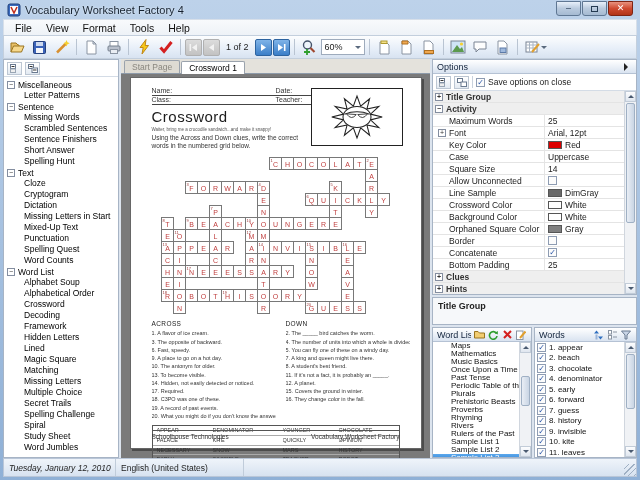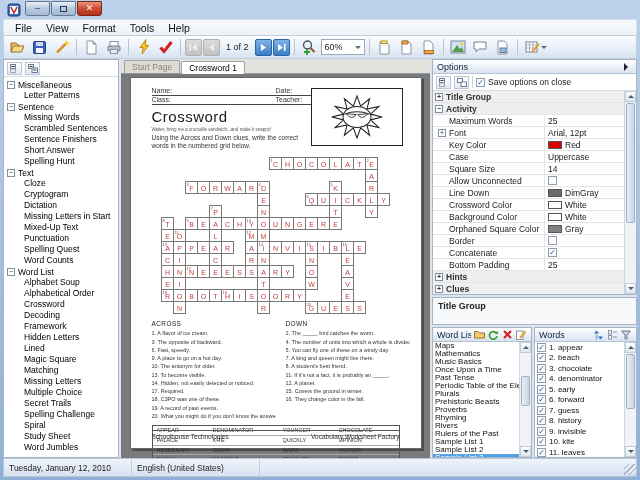--- a/index.html
+++ b/index.html
@@ -99,21 +99,21 @@
   .vthumb{position:absolute;left:1px;right:1px;background:linear-gradient(90deg,#e9eef5,#c9d5e4);border:1px solid #9fb0c4;border-radius:2px;}
   .tri-u{width:0;height:0;border:3px solid transparent;border-bottom-color:#4a5a70;margin-bottom:3px;}
   .tri-d{width:0;height:0;border:3px solid transparent;border-top-color:#4a5a70;margin-top:3px;}
   .descbox{height:28px;margin-top:2px;flex:none;background:#f6f8fa;border:1px solid #a7b4c5;padding:3px 5px;}
   .desc-title{font-size:9px;font-weight:bold;color:#222;}
   .bottompanels{flex:1;margin-top:2px;display:flex;min-height:0;}
   .wordlists{width:100px;flex:none;margin-right:2px;}
   .wordspanel{flex:1;}
   .listbody{flex:1;position:relative;overflow:hidden;}
   .listinner{position:absolute;left:0;top:0;right:12px;bottom:0;overflow:hidden;}
-  .lrow{height:8px;font-size:8px;line-height:8px;color:#111;padding-left:2px;white-space:nowrap;overflow:hidden;}
+  .lrow{height:8px;font-size:8px;line-height:8px;color:#111;padding-left:18px;white-space:nowrap;overflow:hidden;}
   .lrow.sel{background:linear-gradient(#5aa7ec,#2f7fd0);color:#fff;}
   .wrow{height:10.5px;display:flex;align-items:center;gap:3px;font-size:8px;color:#111;padding-left:2px;white-space:nowrap;overflow:hidden;}
   .hicon{width:12px;height:11px;display:flex;align-items:center;justify-content:center;margin-left:2px;}
   
   .statusbar{height:19px;flex:none;background:linear-gradient(#eff4fa,#d7e2f0);border:1px solid #b9c6d8;
              display:flex;align-items:center;font-size:8.5px;color:#222;}
   .scell{height:100%;display:flex;align-items:center;padding:0 5px;border-right:1px solid #c0ccda;white-space:nowrap;overflow:hidden;}
   .grip{margin-left:auto;width:12px;height:12px;align-self:flex-end;
         background:repeating-linear-gradient(135deg,transparent 0 3px,#9fb0c4 3px 4px);}
 </style>
@@ -121,20 +121,21 @@
 <body>
 
 <div id="win">
 
   <div class="titlebar">
     <svg class="appicon" viewBox="0 0 14 14">
       <rect x="1" y="1" width="12" height="12" rx="2" fill="#3b6cc0" stroke="#1e3f7a"></rect>
       <rect x="3" y="3" width="8" height="8" fill="#fff"></rect>
       <path d="M4 4 L7 10 L10 4" stroke="#c23020" stroke-width="1.6" fill="none"></path>
     </svg>
+    <span class="title-text">Vocabulary Worksheet Factory 4</span>
     <span class="winbtns">
       <span class="winbtn">–</span>
       <span class="winbtn">
           <span class="maxglyph"></span>
         </span>
       <span class="winbtn close">✕</span>
     </span>
   </div>
 
   <div class="menubar">
@@ -880,21 +881,21 @@
               <div class="prow">
                 <div class="plabel">
                   <span>Allow Unconnected</span>
                 </div>
                 <div class="pval">
                   <span class="cbx"></span>
                 </div>
               </div>
               <div class="prow">
                 <div class="plabel">
-                  <span>Line Down</span>
+                  <span>Line Sample</span>
                 </div>
                 <div class="pval">
                   <span class="swatch" style="background: rgb(105, 105, 105);"></span>
                   <span>DimGray</span>
                 </div>
               </div>
               <div class="prow">
                 <div class="plabel">
                   <span>Crossword Color</span>
                 </div>
@@ -937,28 +938,28 @@
                   <span class="cbx">✓</span>
                 </div>
               </div>
               <div class="prow">
                 <div class="plabel">
                   <span>Bottom Padding</span>
                 </div>
                 <div class="pval">
                   <span>25</span>
                 </div>
+              </div>
+              <div class="prow cat">
+                <span class="expbox">+</span>
+                <span>Clues</span>
               </div>
               <div class="prow cat">
                 <span class="expbox">+</span>
                 <span>Hints</span>
-              </div>
-              <div class="prow cat">
-                <span class="expbox">+</span>
-                <span>Clues</span>
               </div>
             </div>
           <div class="vscroll">
             <div class="varr" style="top:0;">
                 <span class="tri-u"></span>
               </div>
             <div class="vthumb" style="top:12px;height:120px;"></div>
             <div class="varr" style="bottom:0;">
                 <span class="tri-d"></span>
               </div>
@@ -1109,17 +1110,17 @@
                 </div>
             </div>
           </div>
         </div>
 
       </div>
     </div>
   </div>
 
   <div class="statusbar">
-    <span class="scell" style="width:128px;">Tuesday, January 12, 2010</span>
+    <span class="scell" style="width:112px;font-style:italic;">Tuesday, January 12, 2010</span>
     <span class="scell" style="width:128px;">English (United States)</span>
     <span class="grip"></span>
   </div>
 </div>
 
 </body></html>

